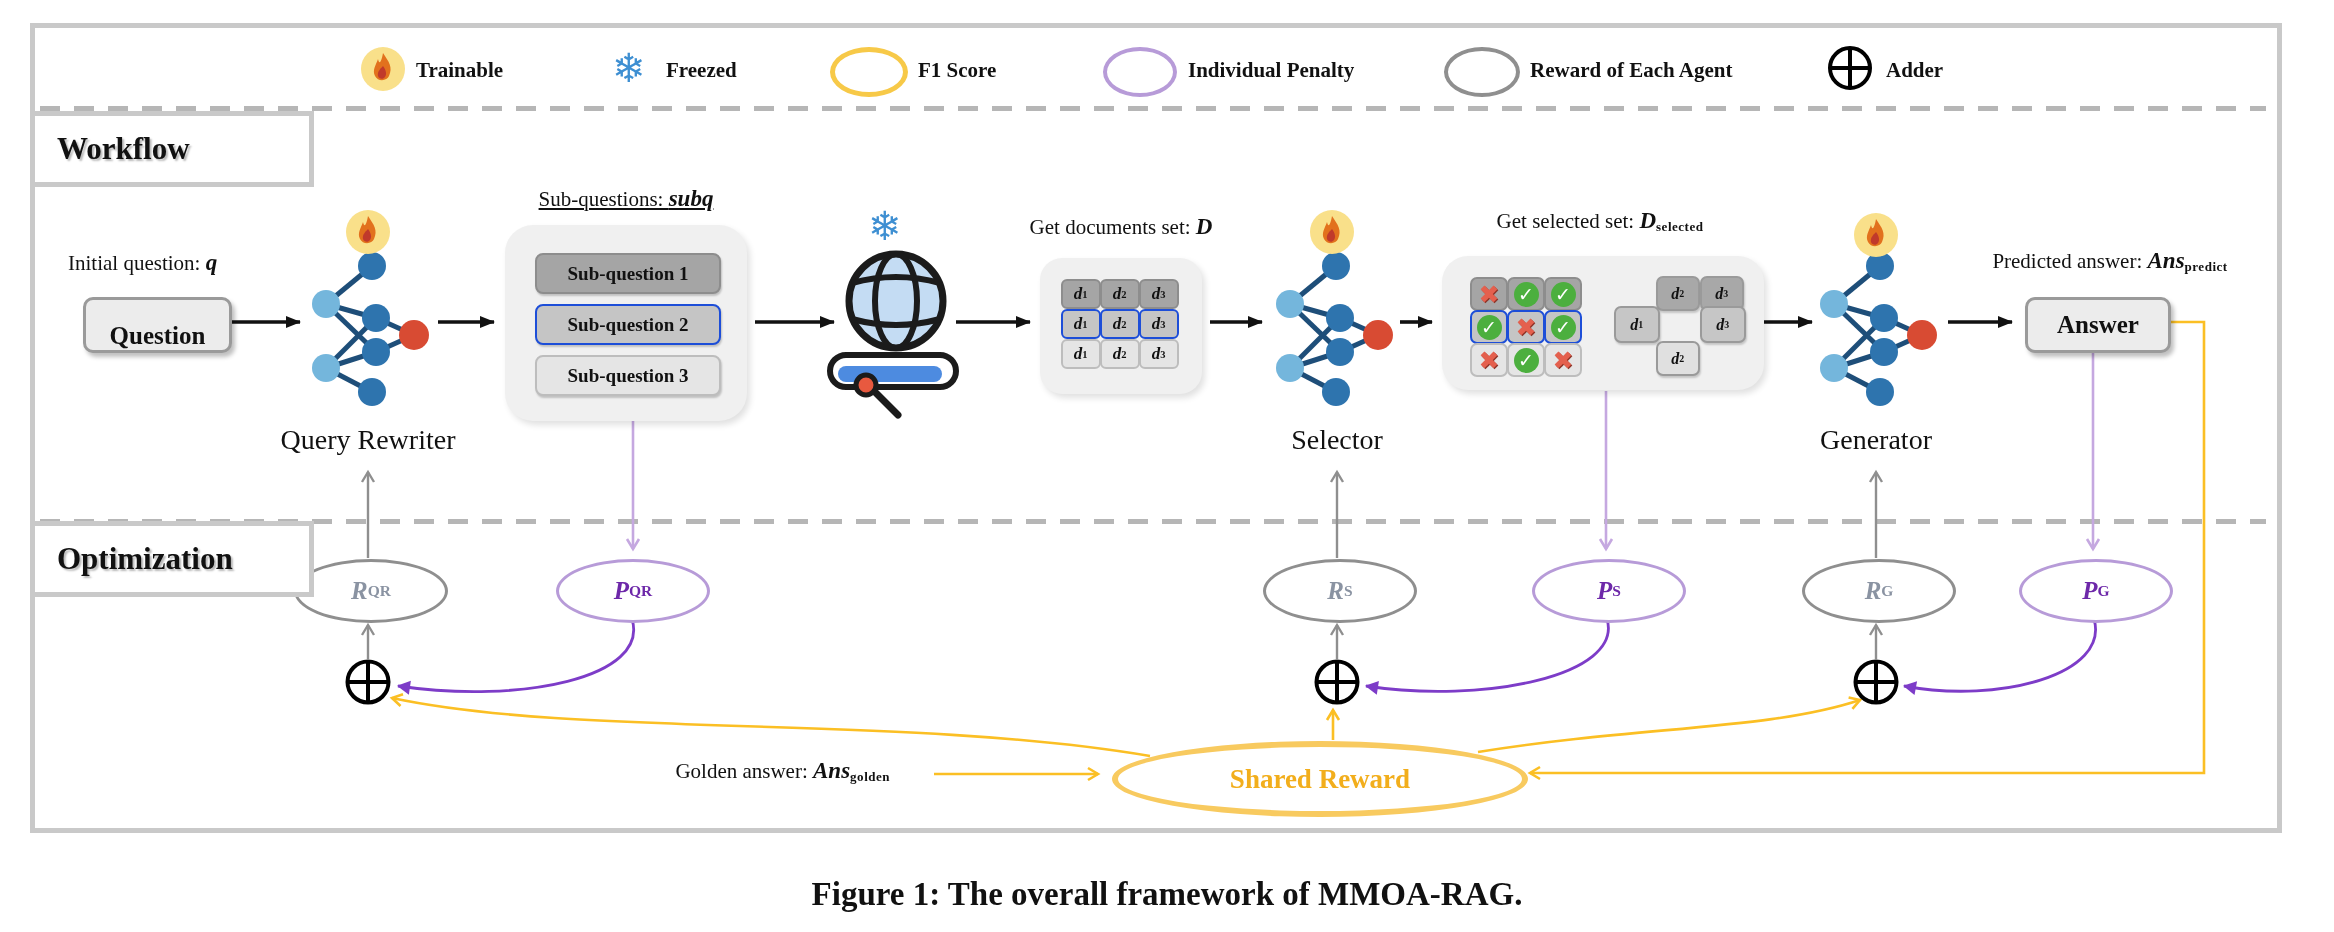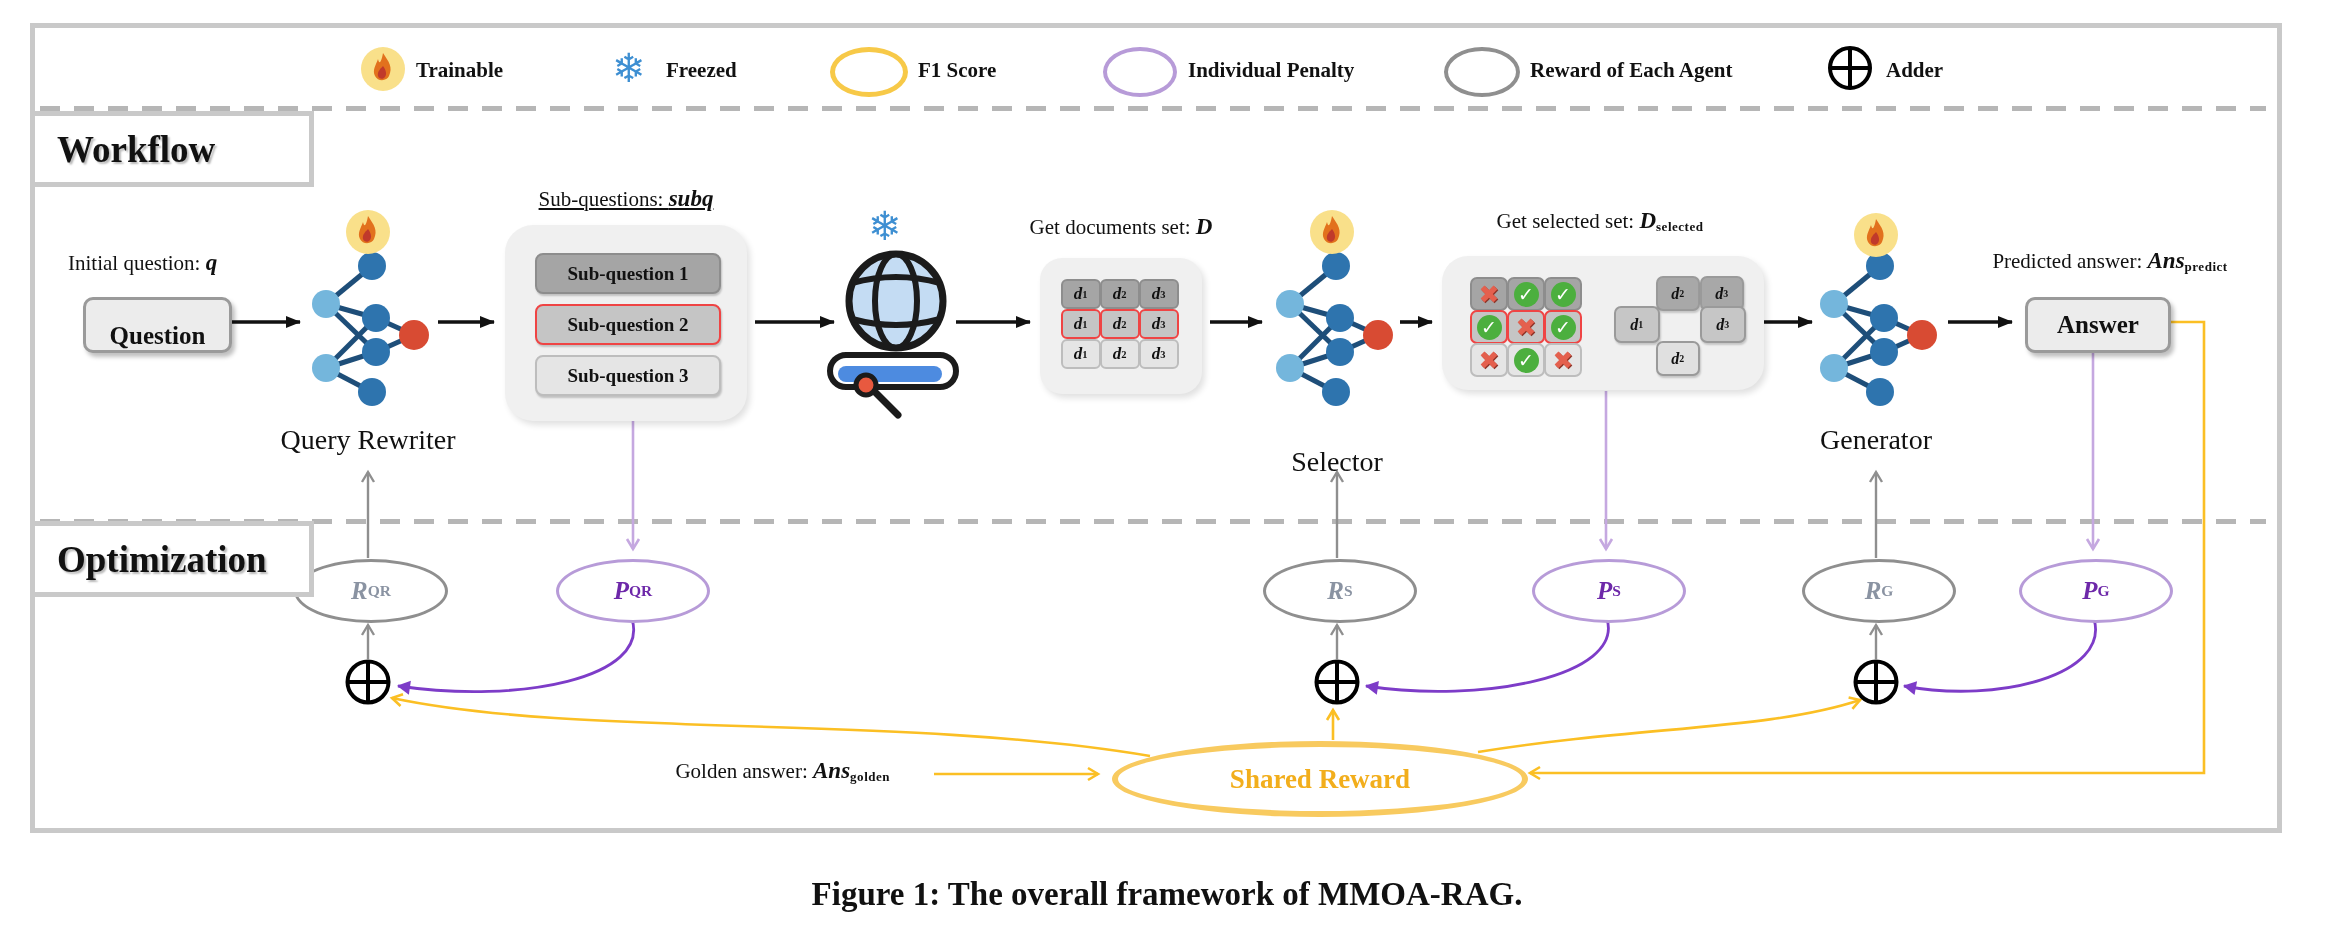--- a/index.html
+++ b/index.html
@@ -3,38 +3,38 @@
 <meta charset="utf-8">
 <style>
   html,body{margin:0;padding:0;background:#fff;}
   #canvas{position:relative;width:2334px;height:932px;background:#fff;
           font-family:"Liberation Serif", serif;color:#111;overflow:hidden;}
   .abs{position:absolute;}
   
   .frame{left:30px;top:23px;width:2242px;height:800px;border:5px solid #c9c9c9;z-index:1;}
   .dash{height:5px;background:repeating-linear-gradient(90deg,#b6b6b6 0 20px,transparent 20px 34px);z-index:2;}
   .secbox{left:30px;width:252px;height:66px;background:#fff;border:5px solid #c9c9c9;z-index:6;
-          display:flex;align-items:center;padding-left:22px;font-weight:bold;font-size:37px;
+          display:flex;align-items:center;padding-left:22px;font-weight:bold;font-size:31px;
           text-shadow:2px 2px 2px #b9b9b9;}
   
   .leglabel{font-size:21px;font-weight:bold;z-index:5;}
   .legellipse{border-radius:50%;background:#fff;z-index:5;}
   
   .annot{font-size:21px;z-index:5;}
   .mathv{font-style:italic;font-weight:bold;}
   sub.msub{font-size:0.62em;font-weight:bold;vertical-align:-0.25em;font-style:normal;letter-spacing:0.5px;}
   sub.msubi{font-size:0.62em;font-weight:bold;vertical-align:-0.25em;}
   .agent-label{font-size:28px;font-weight:normal;text-align:center;z-index:5;}
   .pillbox{background:#ececec;border:3px solid #9a9a9a;border-radius:10px;display:flex;align-items:center;
            justify-content:center;font-weight:bold;font-size:25px;z-index:5;box-shadow:3px 4px 4px rgba(0,0,0,.25);}
   .container{background:#f0f0f0;border-radius:28px;z-index:4;box-shadow:3px 4px 6px rgba(0,0,0,.12);}
   .subqrow{border-radius:8px;display:flex;align-items:center;justify-content:center;
            font-weight:bold;font-size:19px;z-index:5;box-shadow:1px 2px 2px rgba(0,0,0,.2);}
   .shade0{background:#a5a5a5;border:2px solid #8d8d8d;}
-  .shade1{background:#c5c5c5;border:2px solid #ef4444;}
+  .shade1{background:#c5c5c5;border:2px solid #1d4ed8;}
   .shade2{background:#e5e5e5;border:2px solid #bdbdbd;}
   .dcell{border-radius:6px;display:flex;align-items:center;justify-content:center;
          font-weight:bold;font-size:17px;z-index:5;}
   .sel-cell{border-radius:7px;display:grid;place-items:center;z-index:5;}
   .sel-cell.check::before{content:"✓";width:25px;height:25px;display:grid;place-items:center;
          background:#4CAF3E;border-radius:50%;color:#fff;font-weight:bold;font-size:19px;
          font-family:"DejaVu Sans",sans-serif;}
   .sel-cell.cross::before{content:"✖";color:#E4604E;font-weight:bold;font-size:25px;line-height:25px;
          font-family:"DejaVu Sans",sans-serif;text-shadow:1px 1px 0 #8d3327;}
   .mini{border:2px solid #9a9a9a;border-radius:7px;display:flex;align-items:center;justify-content:center;
@@ -278,21 +278,21 @@
       <circle cx="66" cy="72" r="14" fill="#2E74AE"></circle>
     <circle cx="66" cy="106" r="14" fill="#2E74AE"></circle>
       <circle cx="62" cy="146" r="14" fill="#2E74AE"></circle>
     <circle cx="104" cy="89" r="15" fill="#D84B33"></circle>
   </svg>
   <svg class="abs icon" style="left:1309px;top:209px;" width="46" height="46">
     <circle cx="23" cy="23" r="22" fill="#F9E08A"></circle>
     <path d="M23 7 C29 16 33 21 29 30 C27 35 18 36 15 30 C12 24 16 19 18 13 C19 18 21 18 23 7 Z" fill="#E2711D"></path>
     <path d="M23 20 C26 24 27 28 25 31 C23 34 19 33 18 30 C17 26 20 23 23 20 Z" fill="#C0392B"></path>
   </svg>
-  <div class="abs agent-label" style="left:1187px;top:446px;width:300px;">Selector</div>
+  <div class="abs agent-label" style="left:1187px;top:424px;width:300px;">Selector</div>
 
   <div class="abs annot" style="left:1440px;top:208px;width:320px;text-align:center;">
     <span>Get selected set: </span><span class="mathv" style="font-size:23px;">D</span><sub class="msub">selected</sub>
   </div>
   <div class="abs container" style="left:1442px;top:256px;width:322px;height:134px;border-radius:26px;"></div>
   <div class="abs sel-cell shade0 cross" style="left:1470px;top:277px;width:34px;height:30px;"></div>
   <div class="abs sel-cell shade0 check" style="left:1507px;top:277px;width:34px;height:30px;"></div>
   <div class="abs sel-cell shade0 check" style="left:1544px;top:277px;width:34px;height:30px;"></div>
   <div class="abs sel-cell shade1 check" style="left:1470px;top:310px;width:34px;height:30px;"></div>
   <div class="abs sel-cell shade1 cross" style="left:1507px;top:310px;width:34px;height:30px;"></div>

